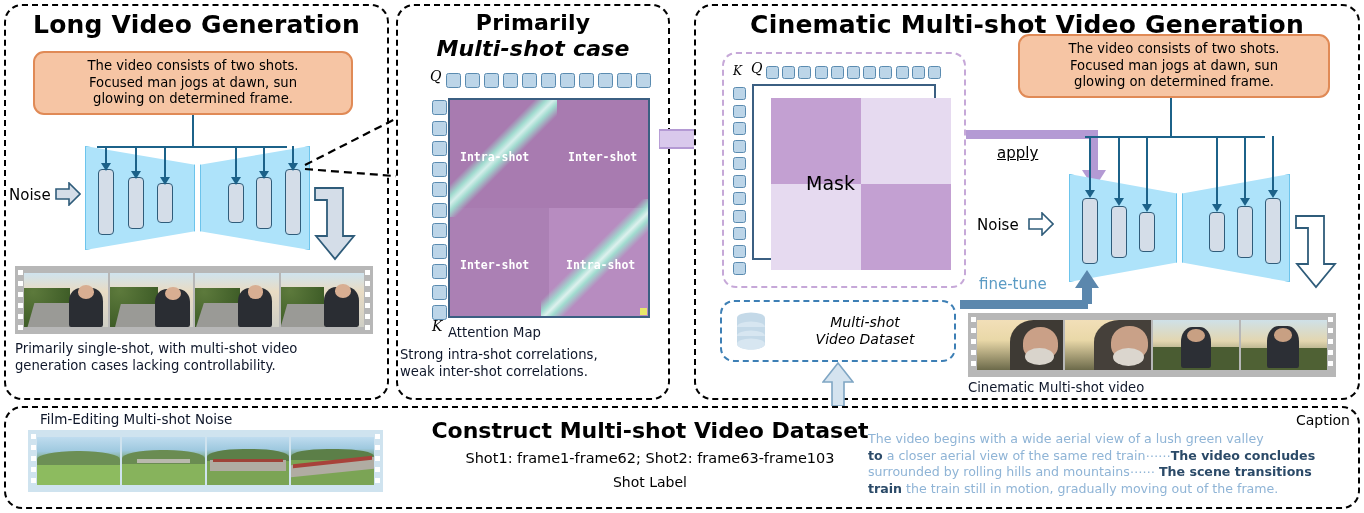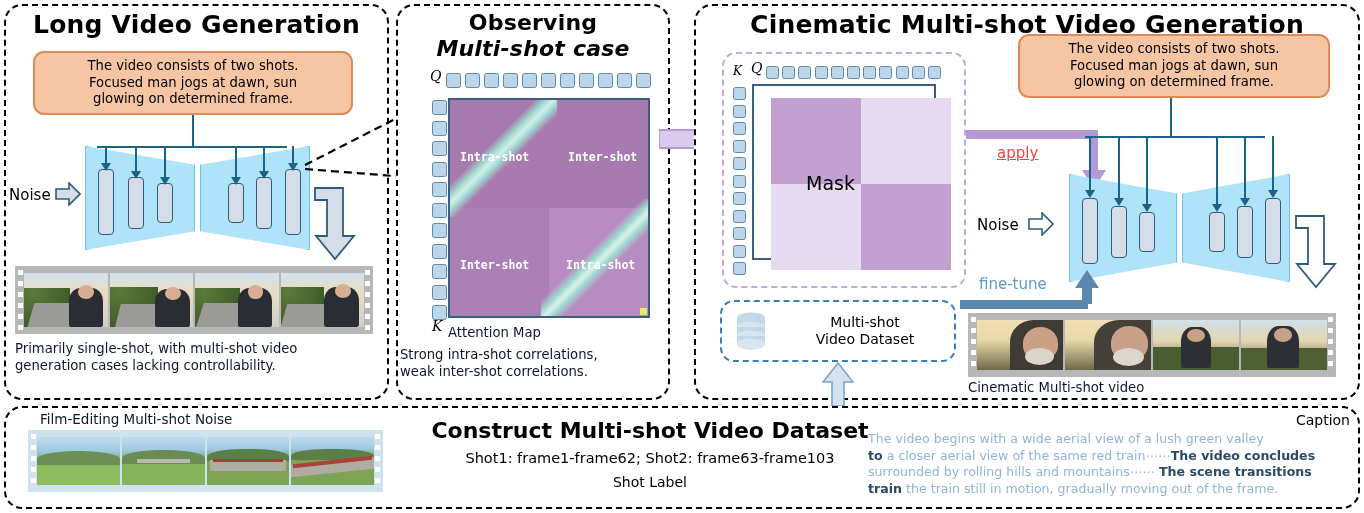--- a/index.html
+++ b/index.html
@@ -53,21 +53,21 @@
   .maskgrid{position:absolute;}
   .mq{position:absolute;}
   .masklbl{position:absolute;font-size:19px;color:#000;}
 
   
   .dsbox{position:absolute;border:2.2px dashed #3d7fb5;border-radius:14px;box-sizing:border-box;
          display:flex;align-items:center;gap:8px;padding-left:12px;}
   .dstext{font-size:14px;line-height:1.25;text-align:center;color:#000;}
 
   
-  .applylbl{position:absolute;color:#ef4444;font-size:15px;text-decoration:underline;}
+  .applylbl{position:absolute;color:#000000;font-size:15px;text-decoration:underline;}
   .ftlbl{position:absolute;color:#5b9bc4;font-size:15px;}
   .shot{position:absolute;color:#000000;font-size:14.5px;white-space:nowrap;}
   .shotlbl{position:absolute;font-size:14px;color:#000;}
   .captitle{position:absolute;font-size:14px;color:#000;}
   .captxt{position:absolute;font-size:12.6px;line-height:1.32;text-align:left;color:#8fb4d6;}
   .captxt b{color:#2b4a68;font-weight:700;}
   .bigtitle{position:absolute;font-size:22px;font-weight:700;color:#000;white-space:nowrap;}
 </style>
 </head>
 <body>
@@ -161,21 +161,21 @@
   <div>Primarily single-shot, with multi-shot video</div>
   <div>generation cases lacking controllability.</div>
 </div>
 
 <svg class="abs" style="left:295px;top:105px;" width="120" height="80" viewBox="0 0 120 80">
   <line x1="10" y1="60" x2="112" y2="8" stroke="#000" stroke-width="2.2" stroke-dasharray="8,5"></line>
   <line x1="10" y1="64" x2="112" y2="72" stroke="#000" stroke-width="2.2" stroke-dasharray="8,5"></line>
 </svg>
 
 <div class="panel" style="left:396px;top:4px;width:274px;height:396px;"></div>
-<div class="panel-title" style="left:396px;top:10px;width:274px;font-size:22px;">Observing</div>
+<div class="panel-title" style="left:396px;top:10px;width:274px;font-size:22px;">Primarily</div>
 <div class="panel-title" style="left:396px;top:36px;width:274px;font-size:22px;font-style:italic;">Multi-shot case</div>
 
 <div class="qk" style="left:430px;top:68px;">Q</div>
 <div class="qk" style="left:432px;top:318px;">K</div>
 
 <div class="abs" style="left:446px;top:73px;width:206px;height:15px;">
     <div class="tok" style="width: 13px; height: 13px; left: 0px; top: 0px;"></div>
     <div class="tok" style="width: 13px; height: 13px; left: 19px; top: 0px;"></div>
     <div class="tok" style="width: 13px; height: 13px; left: 38px; top: 0px;"></div>
     <div class="tok" style="width: 13px; height: 13px; left: 57px; top: 0px;"></div>
@@ -362,21 +362,21 @@
 <div class="dsbox" style="left:720px;top:300px;width:236px;height:62px;">
   <svg width="34" height="40" viewBox="0 0 34 40">
     <ellipse cx="17" cy="7" rx="14" ry="5.5" fill="#c4d9e8"></ellipse>
     <path d="M3 7v9c0 3 6.3 5.5 14 5.5S31 19 31 16V7" fill="#c4d9e8"></path>
     <ellipse cx="17" cy="16" rx="14" ry="5.5" fill="#d7e6f1"></ellipse>
     <path d="M3 16v9c0 3 6.3 5.5 14 5.5S31 28 31 25v-9" fill="#c4d9e8"></path>
     <ellipse cx="17" cy="25" rx="14" ry="5.5" fill="#d7e6f1"></ellipse>
     <path d="M3 25v8c0 3 6.3 5.5 14 5.5S31 36 31 33v-8" fill="#c4d9e8"></path>
     <ellipse cx="17" cy="33" rx="14" ry="5.5" fill="#d7e6f1"></ellipse>
   </svg>
-  <div class="dstext" style="flex:1;">
+  <div class="dstext" style="flex:1;font-style:italic;">
     <div>Multi-shot</div>
     <div>Video Dataset</div>
   </div>
 </div>
 <svg class="abs" style="left:822px;top:362px;" width="32" height="44" viewBox="0 0 32 44">
   <polygon points="16,1 31,20 22,20 22,44 10,44 10,20 1,20" fill="#d4e3ef" stroke="#7fa6c4" stroke-width="1.6"></polygon>
 </svg>
 
 <div class="panel" style="left:4px;top:406px;width:1356px;height:103px;"></div>
 

